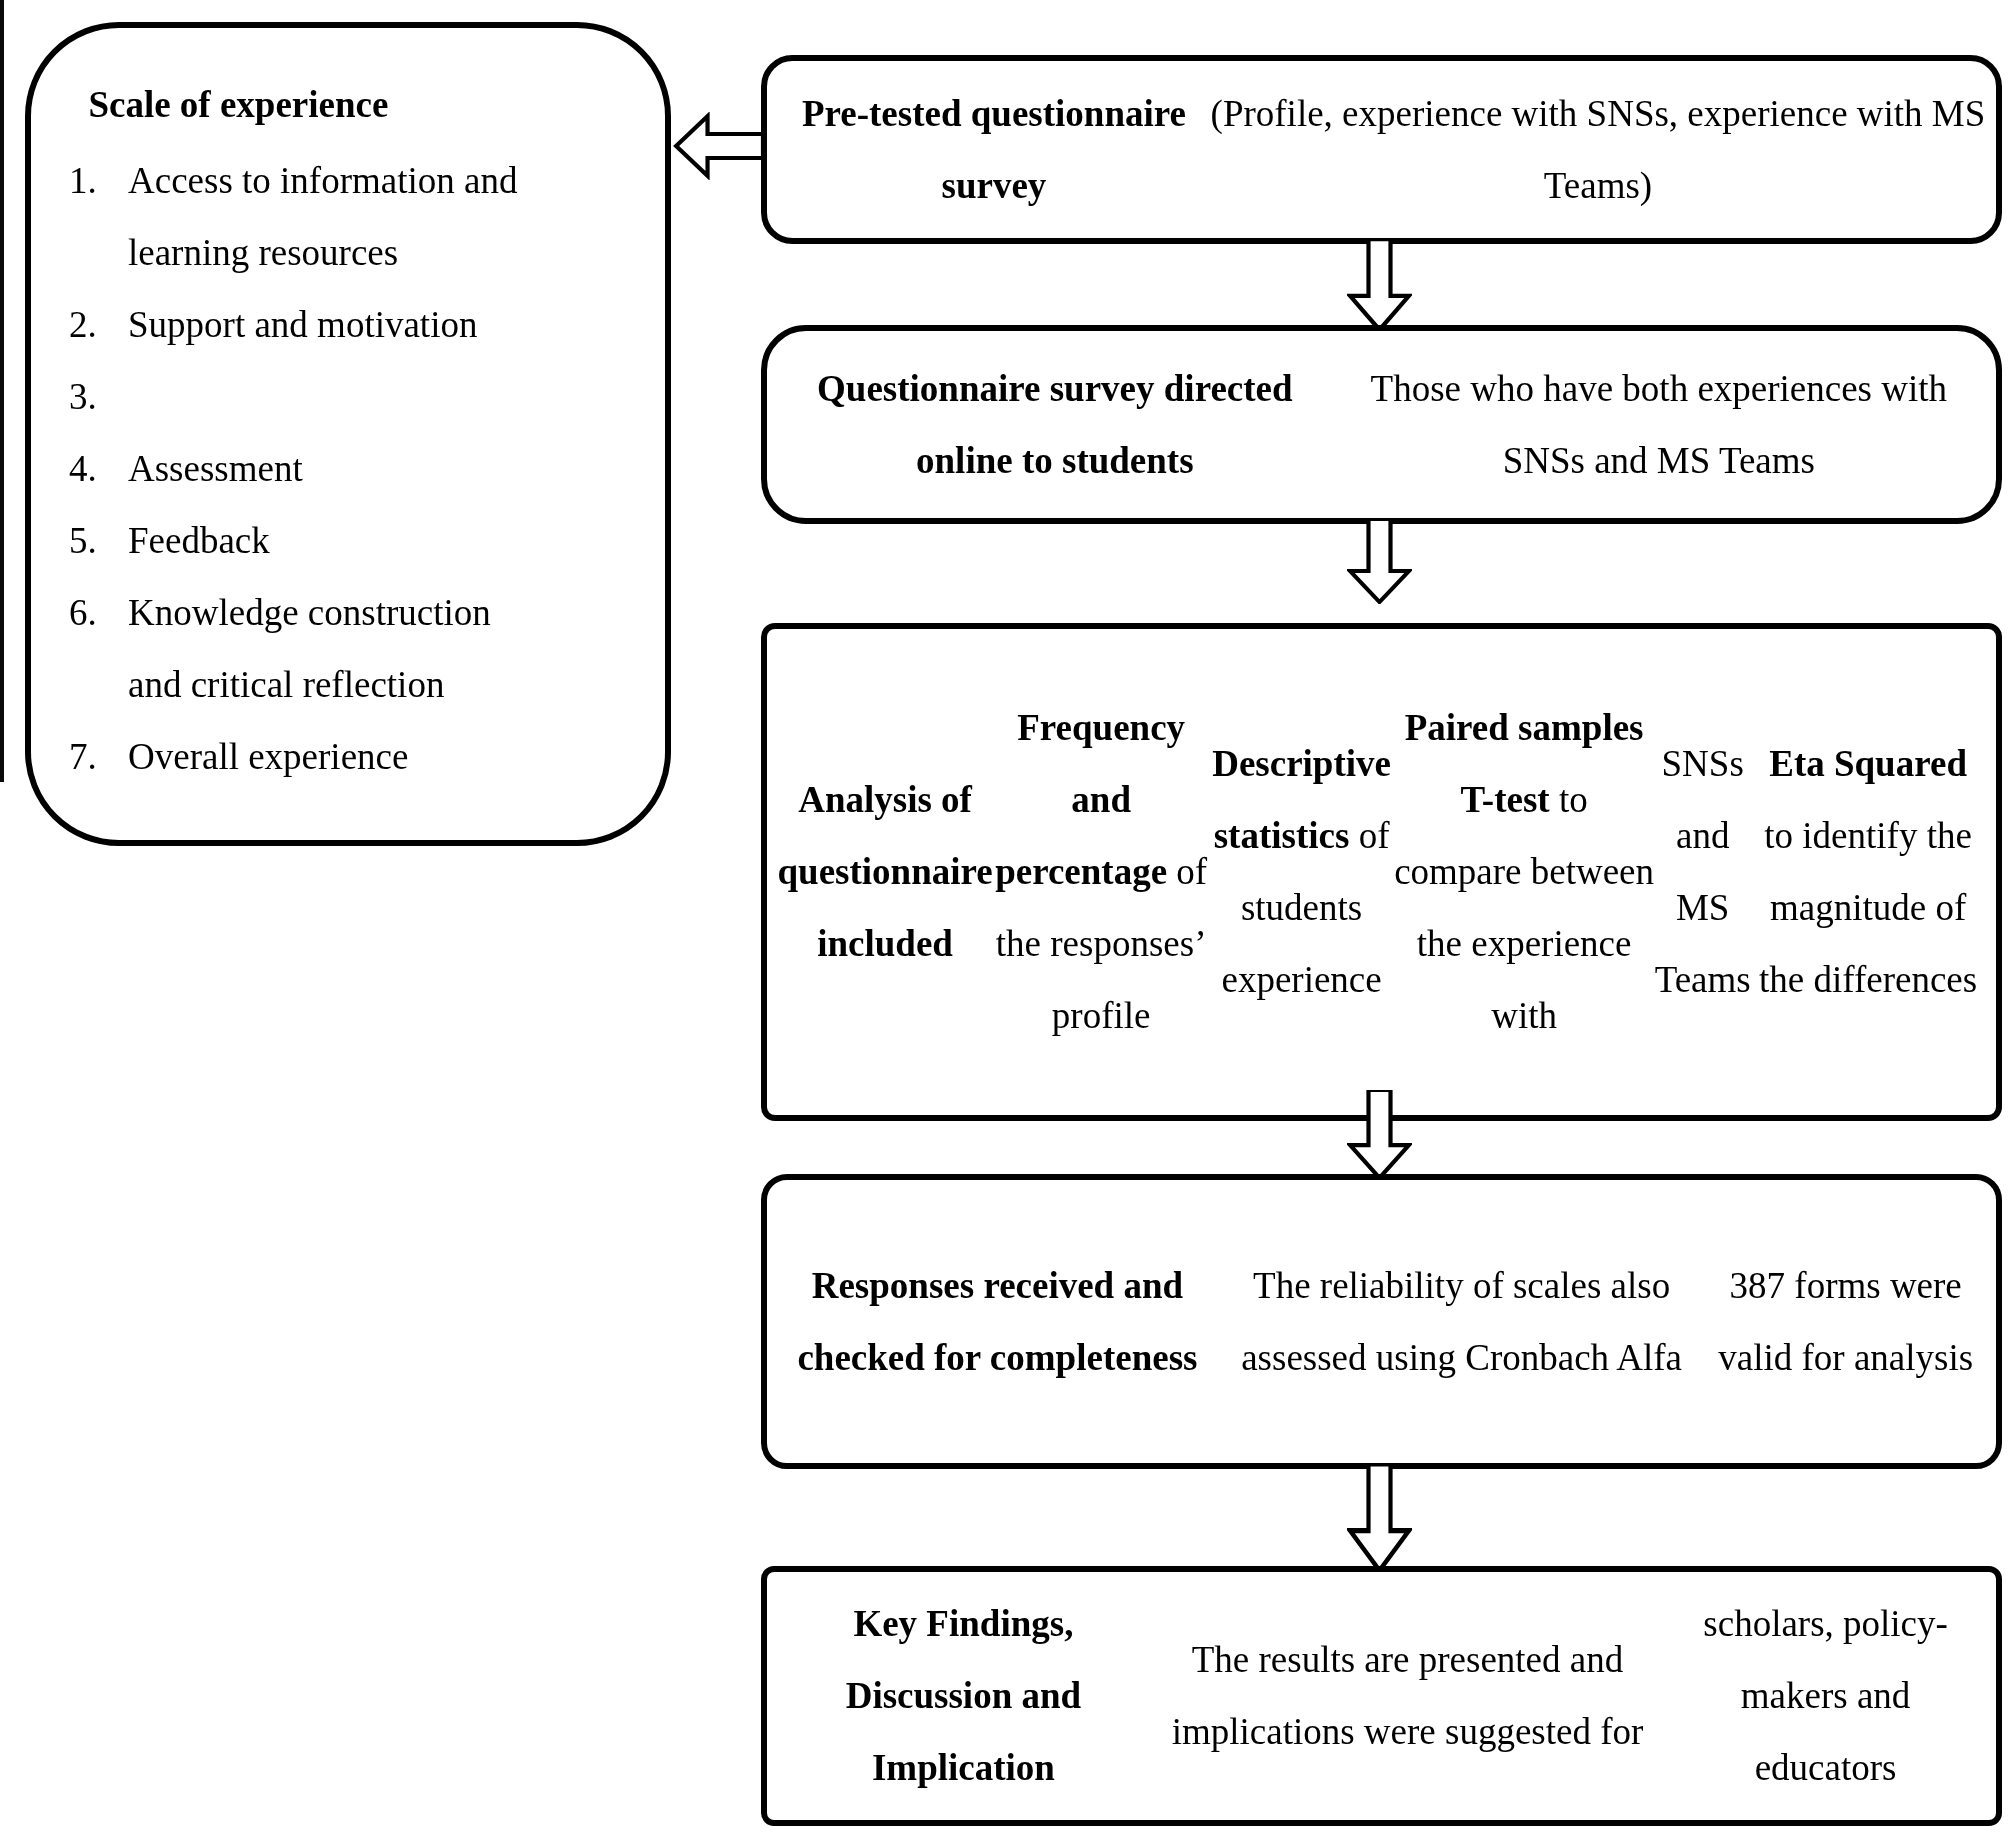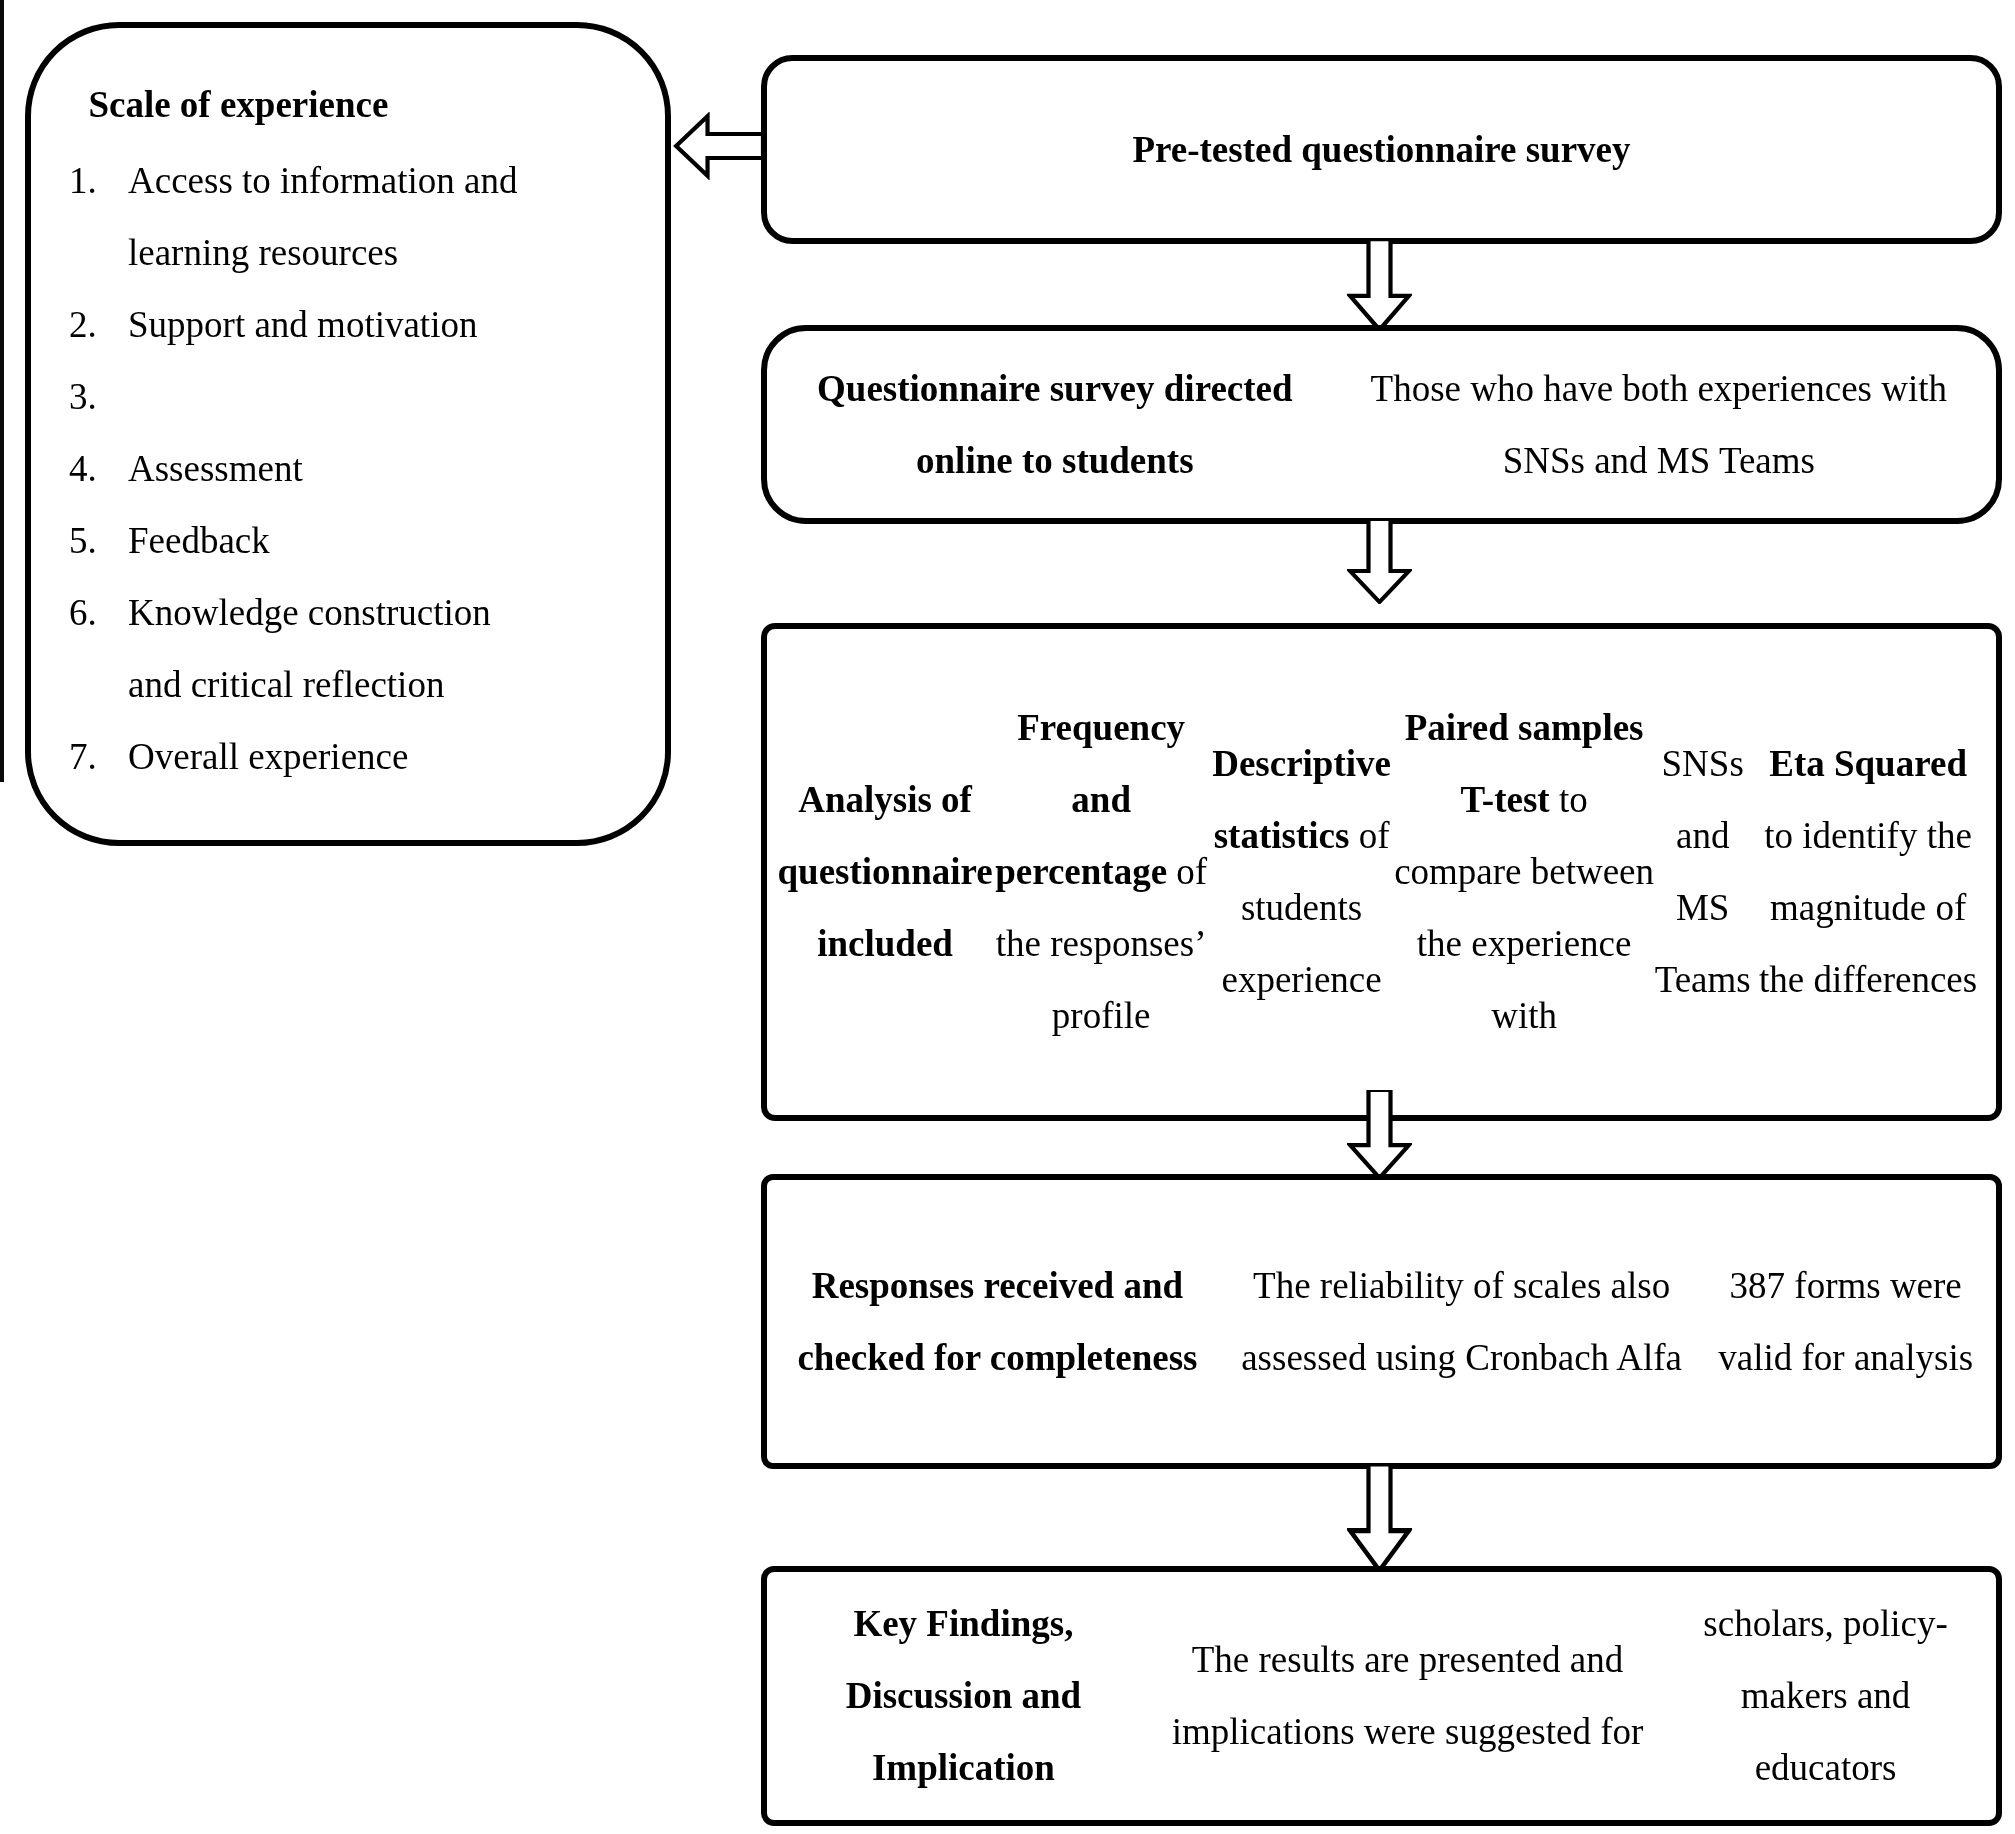--- a/index.html
+++ b/index.html
@@ -77,20 +77,21 @@
 and critical reflection</span>
     </div>
     <div class="scale-item">
       <span class="num">7.</span>
       <span class="txt">Overall experience</span>
     </div>
   </div>
 
   <div class="box flow-box" style="top:55px;height:189px;border-radius:31.5px;">
     <div class="b">Pre-tested questionnaire survey</div>
+    <div>(Profile, experience with SNSs, experience with MS Teams)</div>
   </div>
 
   <div class="arrow" style="left:673px;top:112px;width:90px;height:68px;">
     <svg viewBox="0 0 172 130" preserveAspectRatio="none">
       <polygon points="6,65 66,8 66,42 172,42 172,88 66,88 66,122" fill="#ffffff" stroke="#000000" stroke-width="8"></polygon>
     </svg>
   </div>
 
   <div class="arrow" style="left:1347px;top:239px;width:65px;height:93px;">
     <svg viewBox="0 0 124 170" preserveAspectRatio="none">
@@ -117,21 +118,21 @@
     <div><span class="b"></span><span>SNSs and MS Teams</span></div>
     <div><span class="b">Eta Squared</span><span> to identify the magnitude of the differences</span></div>
   </div>
 
   <div class="arrow" style="left:1347px;top:1090px;width:65px;height:90px;">
     <svg viewBox="0 0 124 170" preserveAspectRatio="none">
       <polygon points="41,0 83,0 83,104 118,104 62,166 6,104 41,104" fill="#ffffff" stroke="#000000" stroke-width="8"></polygon>
     </svg>
   </div>
 
-  <div class="box flow-box" style="top:1174px;height:295px;border-radius:12px;">
+  <div class="box flow-box" style="top:1174px;height:295px;border-radius:26px;">
     <div class="b">Responses received and checked for completeness</div>
     <div>The reliability of scales also assessed using Cronbach Alfa</div>
     <div>387 forms were valid for analysis</div>
   </div>
 
   <div class="arrow" style="left:1347px;top:1464px;width:65px;height:109px;">
     <svg viewBox="0 0 124 170" preserveAspectRatio="none">
       <polygon points="41,0 83,0 83,104 118,104 62,166 6,104 41,104" fill="#ffffff" stroke="#000000" stroke-width="8"></polygon>
     </svg>
   </div>

